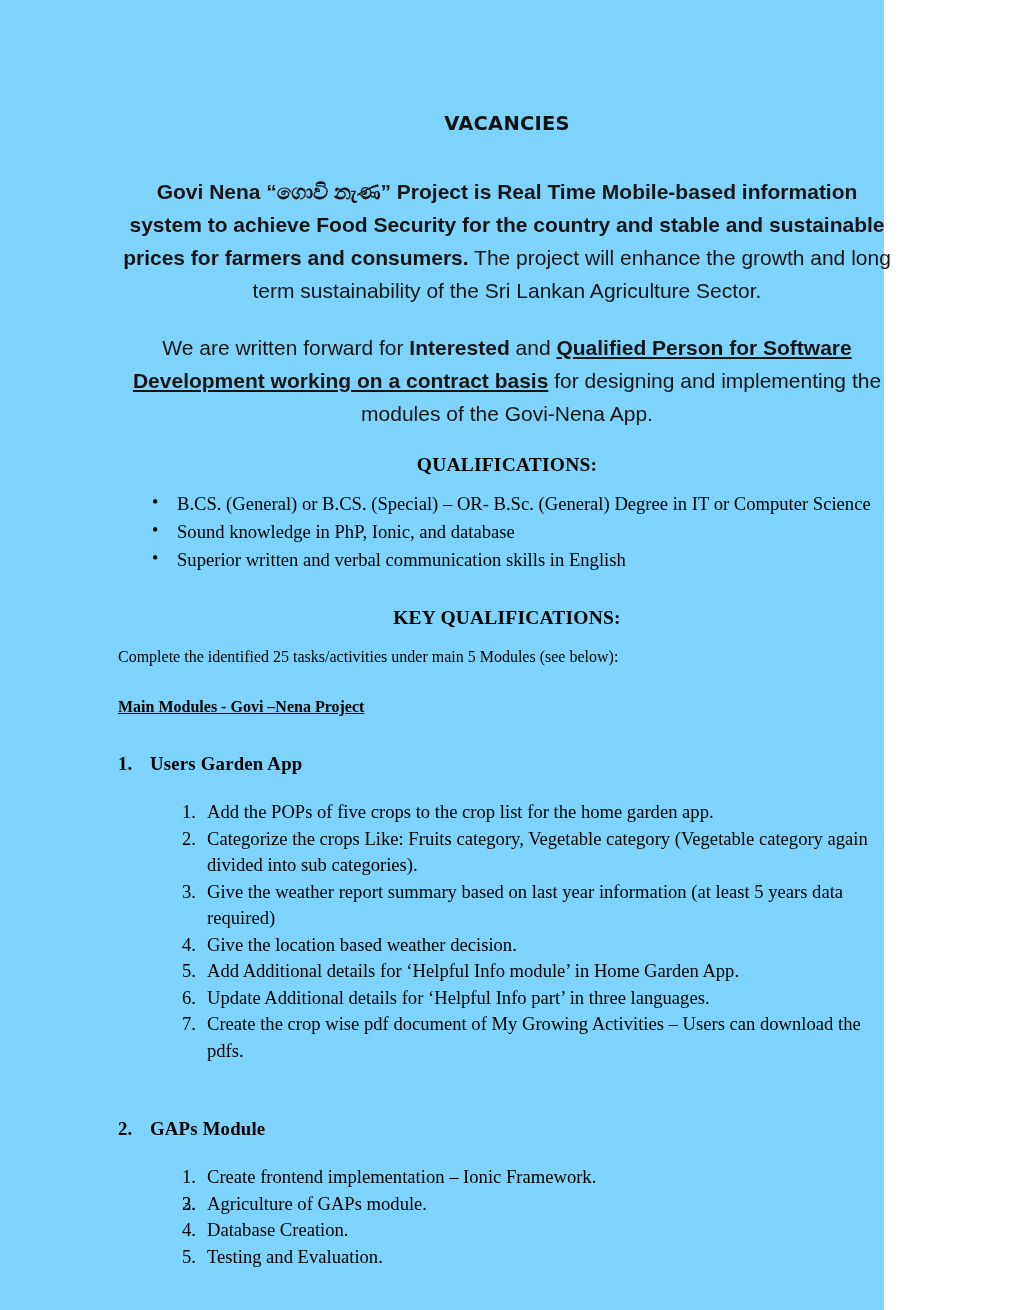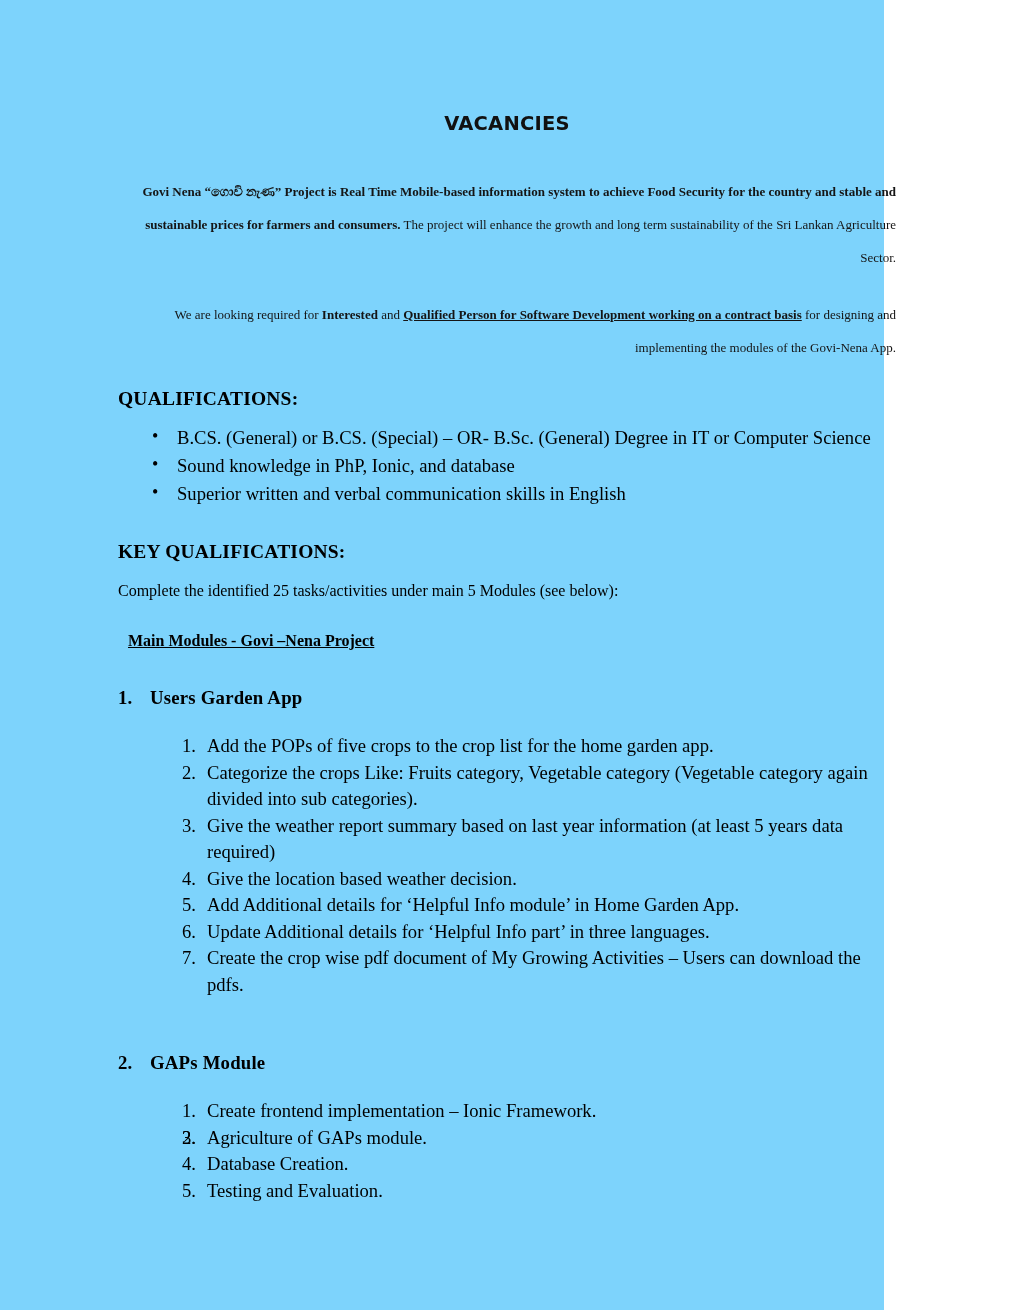--- a/index.html
+++ b/index.html
@@ -35,52 +35,52 @@
     font-weight: bold;
     font-size: 19.5px;
     text-align: center;
     letter-spacing: 0.2px;
     margin: 0 0 40px 0;
     color: #111;
   }
 
   
   .intro {
-    font-family: Liberation Serif, serif;
-    font-size: 13px;
+    font-family: Liberation Sans, sans-serif;
+    font-size: 21px;
     line-height: 33px;
     margin: 0 0 24px 0;
     color: #151515;
-    text-align: right;
+    text-align: center;
   }
   .intro b { font-weight: bold; }
   .intro .u { font-weight: bold; text-decoration: underline; }
   .sinhala { font-weight: bold; }
 
   
   .sec-head {
     font-family: "Liberation Serif", serif;
     font-weight: bold;
     font-size: 19.5px;
     margin: 0 0 14px 0;
     letter-spacing: 0.2px;
+    text-align: center;
   }
   .sec-head.gap-top { margin-top: 34px; }
 
   .body-line {
     font-family: "Liberation Serif", serif;
     font-size: 16px;
     line-height: 28px;
     margin: 0 0 22px 0;
   }
   .body-line.underline-bold {
     font-weight: bold;
     text-decoration: underline;
     margin-bottom: 26px;
-    margin-left: 10px;
   }
 
   
   ul.quals {
     list-style: none;
     margin: 0 0 6px 0;
     padding: 0;
   }
   ul.quals > li {
     position: relative;
@@ -141,21 +141,21 @@
 </head>
 <body>
 
 <div class="page">
   <div class="content">
 
     <h1 class="doc-title">VACANCIES</h1>
 
     <p class="intro"><b>Govi Nena “</b><b class="sinhala">ගොවි නැණ</b><b>” Project is Real Time Mobile-based information system to achieve Food Security for the country and stable and sustainable prices for farmers and consumers.</b><span> The project will enhance the growth and long term sustainability of the Sri Lankan Agriculture Sector.</span></p>
 
-    <p class="intro"><span>We are looking required for </span><b>Interested</b><span> and </span><span class="u">Qualified Person for Software Development working on a contract basis</span><span> for designing and implementing the modules of the Govi-Nena App.</span></p>
+    <p class="intro"><span>We are written forward for </span><b>Interested</b><span> and </span><span class="u">Qualified Person for Software Development working on a contract basis</span><span> for designing and implementing the modules of the Govi-Nena App.</span></p>
 
     <h2 class="sec-head">QUALIFICATIONS:</h2>
 
     <ul class="quals">
       <li>B.CS. (General) or B.CS. (Special) – OR- B.Sc. (General) Degree in IT or Computer Science</li>
       <li>Sound knowledge in PhP, Ionic, and database</li>
       <li>Superior written and verbal communication skills in English</li>
     </ul>
 
     <h2 class="sec-head gap-top">KEY QUALIFICATIONS:</h2>

